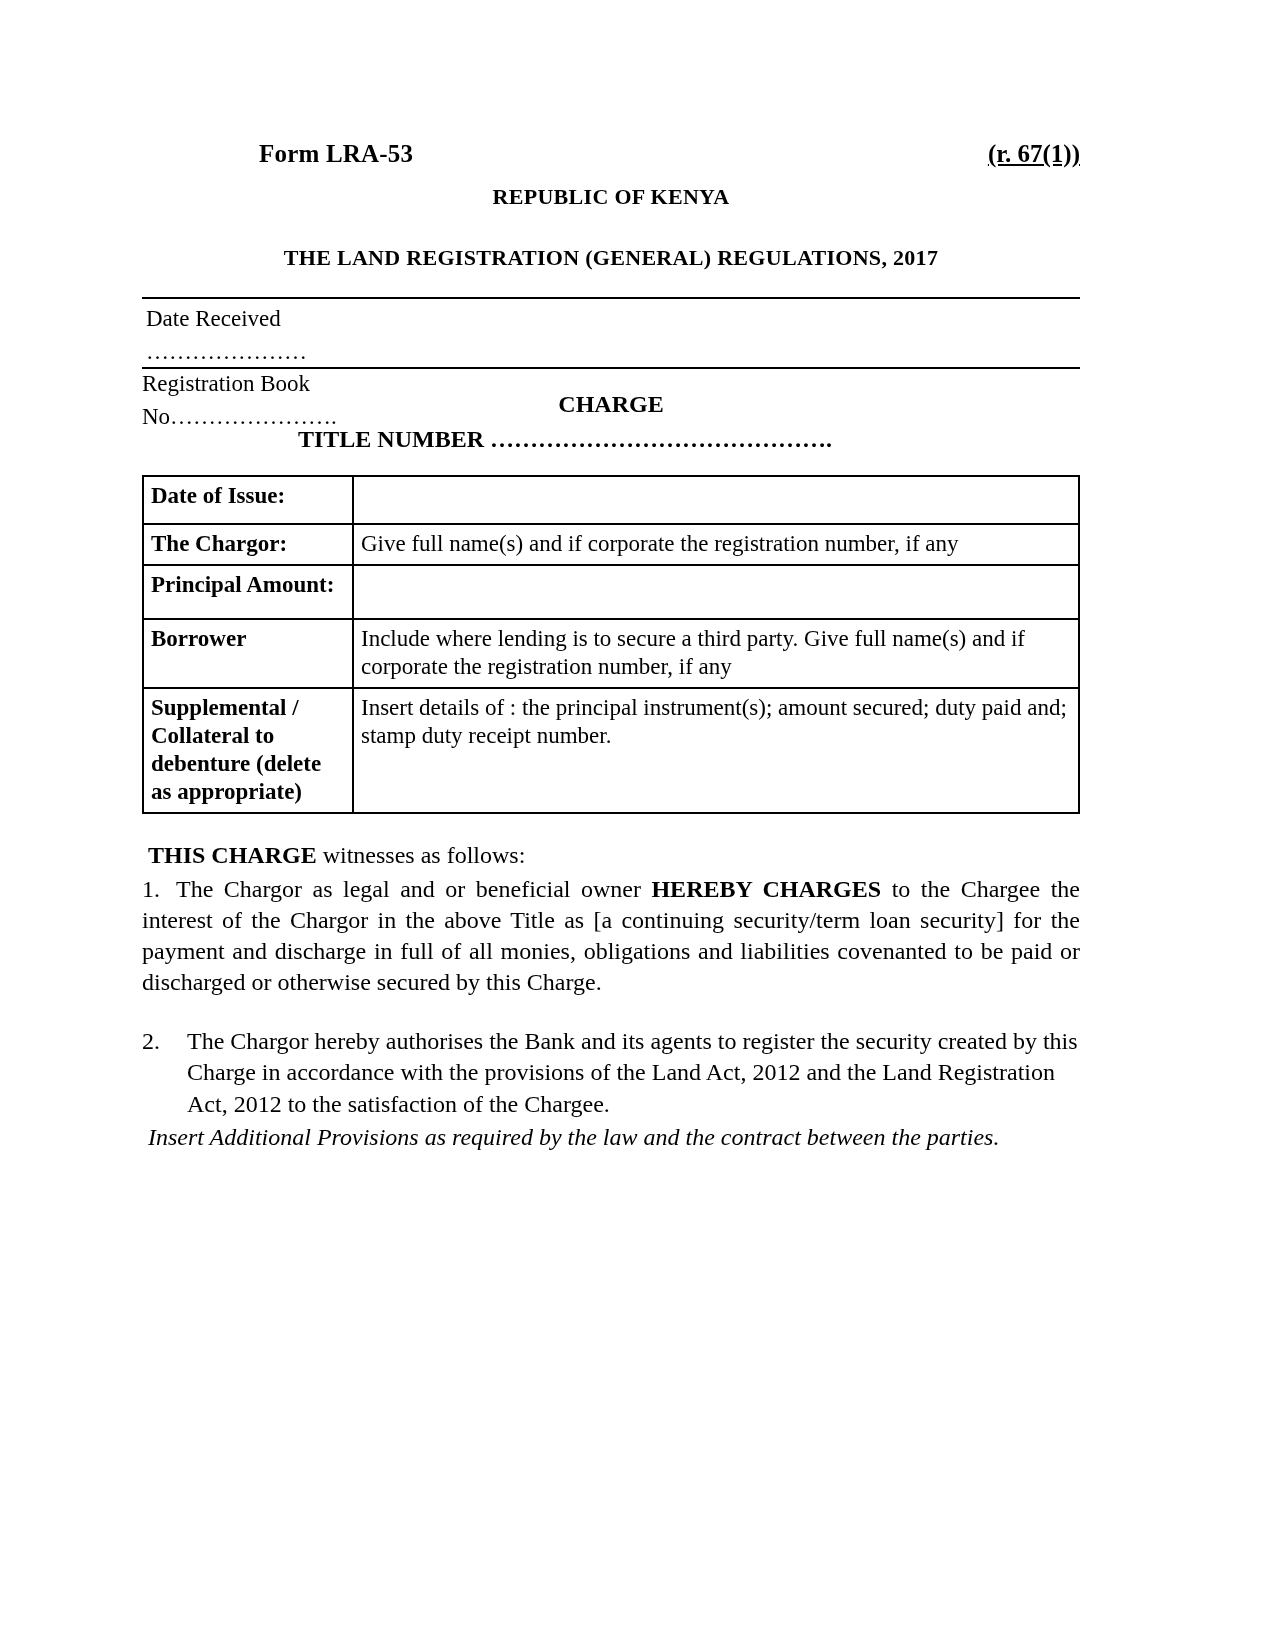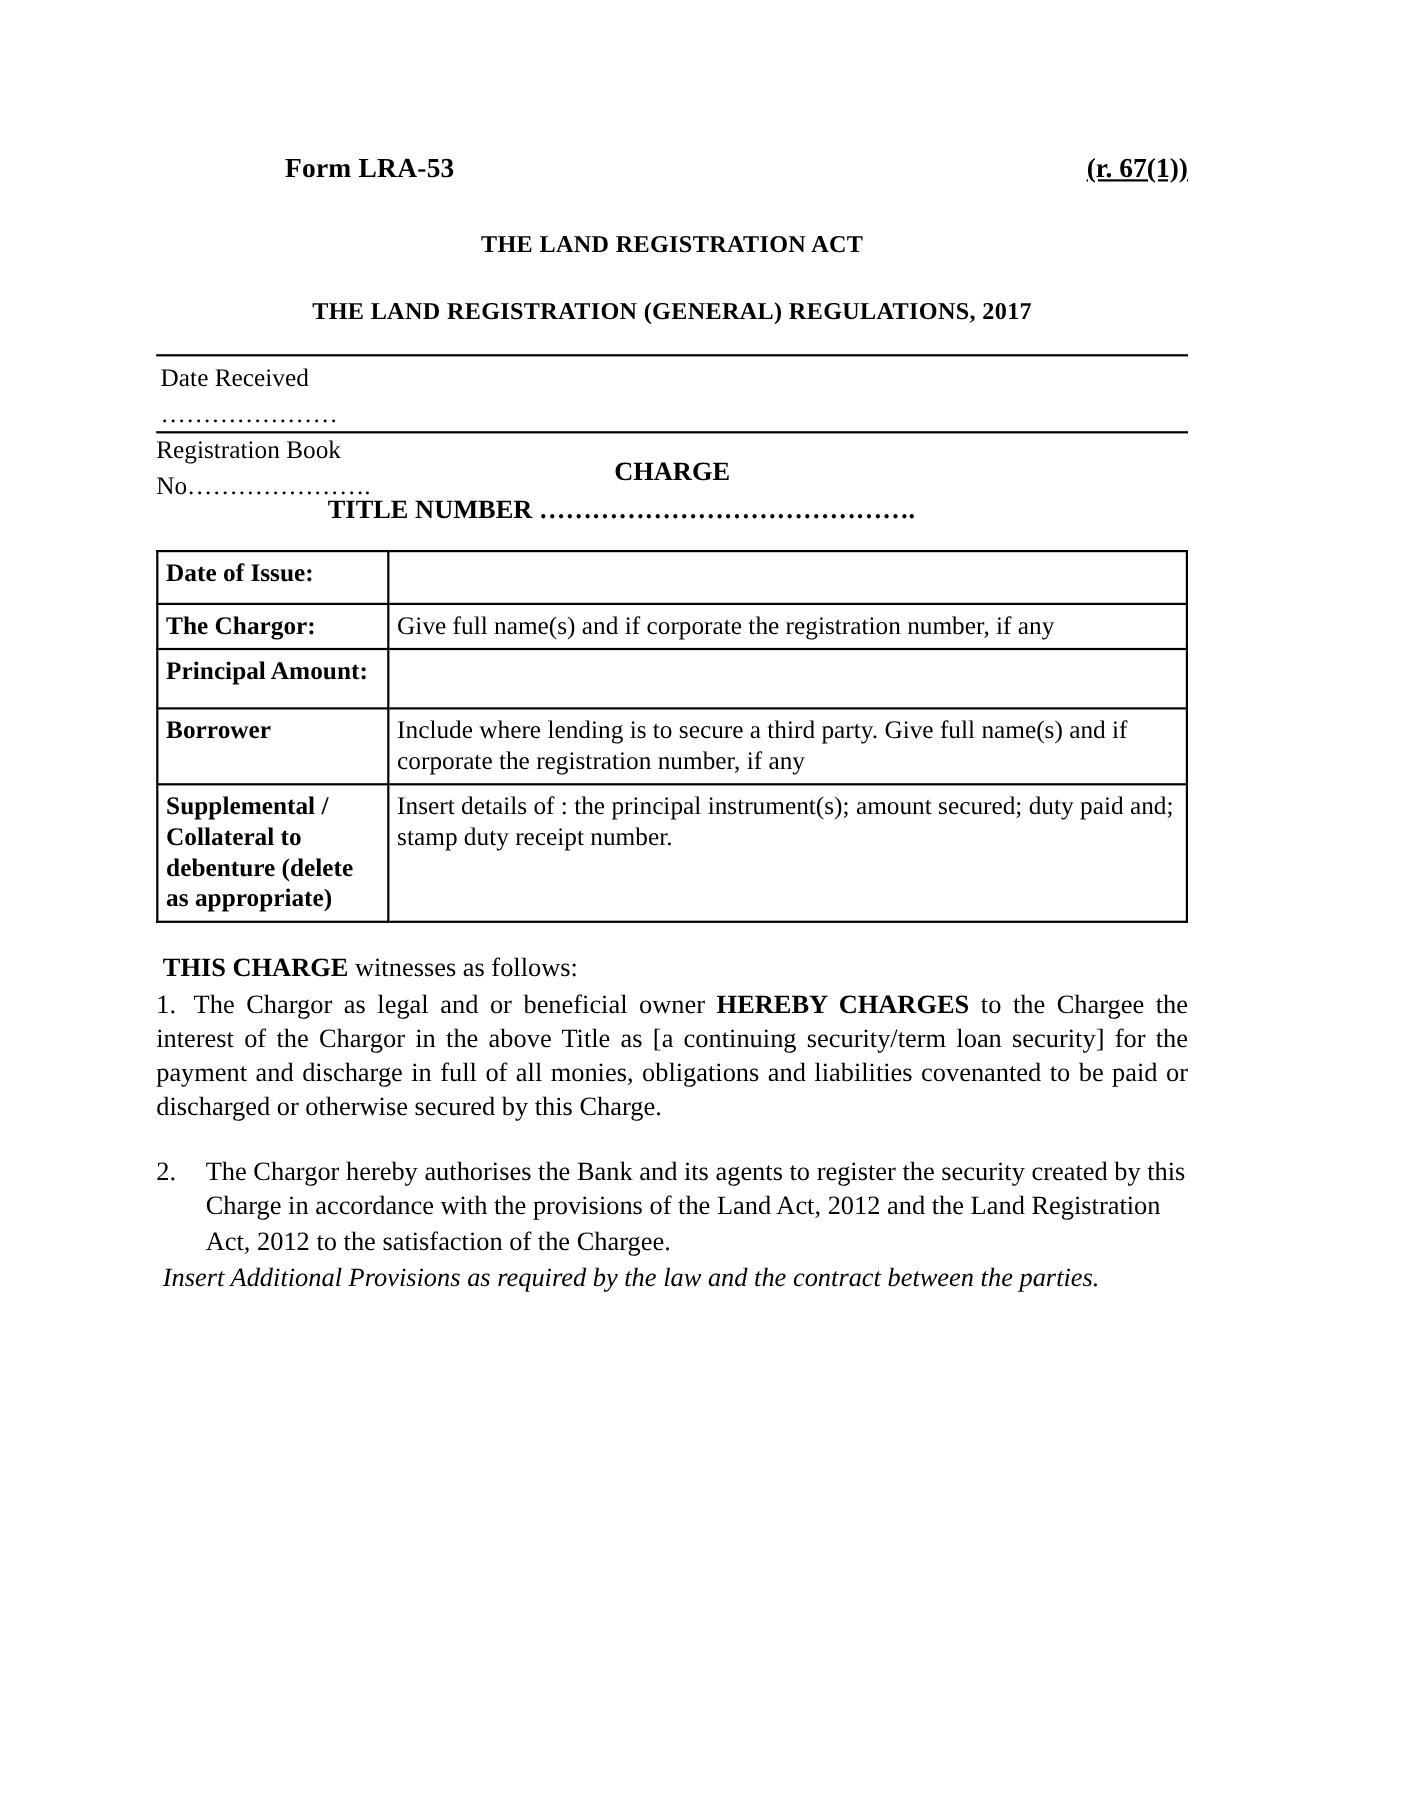--- a/index.html
+++ b/index.html
@@ -174,21 +174,21 @@
 <body>
 
 <div class="page">
   <div class="content">
 
     <div class="header-row">
       <div class="form-code">Form LRA-53</div>
       <div class="reg-ref">(r. 67(1))</div>
     </div>
 
-    <div class="center-title t-act">THE LAND REGISTRATION ACT</div>
+    <div class="center-title t-republic">REPUBLIC OF KENYA</div>
     <div class="center-title t-regs">THE LAND REGISTRATION (GENERAL) REGULATIONS, 2017</div>
 
     <div class="receipt">
       <div class="receipt-grid">
         <div class="rc rc1">
           <div class="l1">Date Received</div>
           <div class="l2">…………………</div>
         </div>
         <div class="rc rc2">
           <div class="l1">Registration Book</div>

